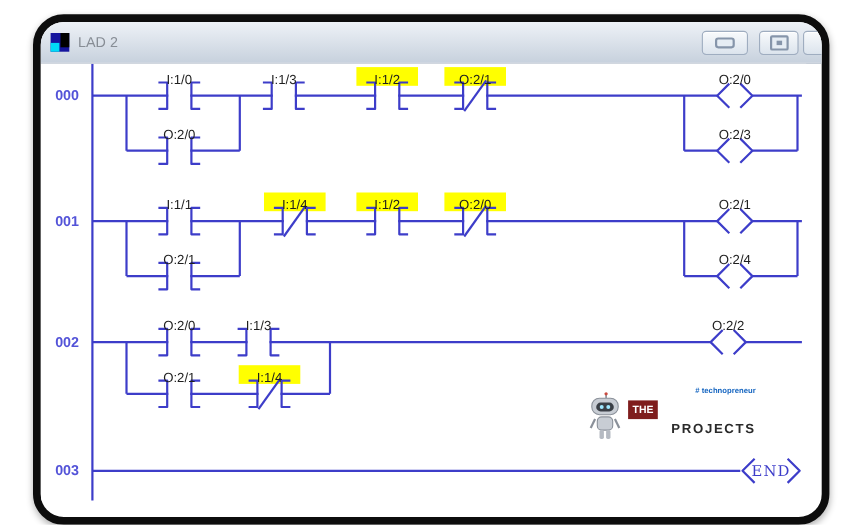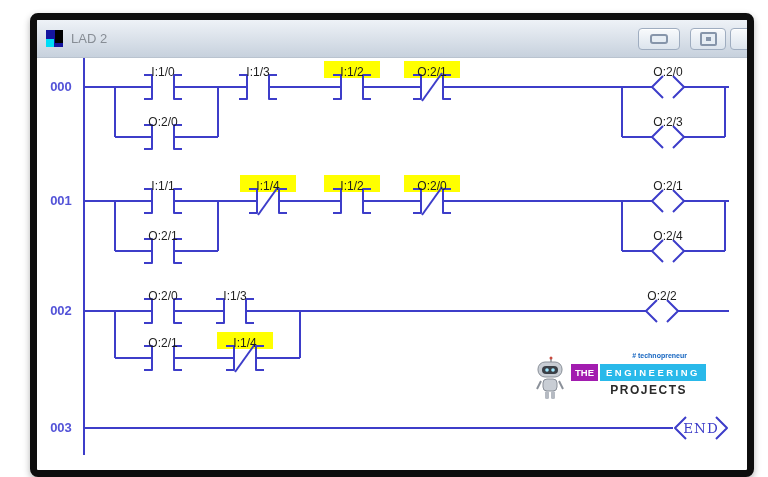--- a/index.html
+++ b/index.html
@@ -2,21 +2,21 @@
 <html><head>
 <meta charset="utf-8">
 <style>
   html,body{margin:0;padding:0;}
   body{
     width:768px;height:477px;background:#ffffff;position:relative;overflow:hidden;
     font-family:"Liberation Sans", sans-serif;
   }
   .app-frame{
     position:absolute;left:30px;top:13px;width:710px;height:450px;
-    border:7px solid #0d0d0d;border-radius:8px;overflow:hidden;background:#ffffff;
+    border:7px solid #0d0d0d;border-radius:28px;overflow:hidden;background:#ffffff;
     box-shadow:0 3px 7px rgba(0,0,0,0.30);
   }
   
   .titlebar{
     position:relative;height:38px;overflow:hidden;
     background:linear-gradient(#eef2f7,#c7d1dd);
     border-bottom:1px solid #b9c3cf;
     display:flex;align-items:center;padding-left:9px;box-sizing:border-box;
   }
   .lad-icon{position:relative;width:17px;height:17px;background:#15159e;flex:0 0 auto;}
@@ -42,21 +42,21 @@
   .wire{stroke:#3d3dc9;stroke-width:2;fill:none;stroke-linejoin:round;stroke-linecap:butt;}
   .gap{fill:#ffffff;stroke:none;}
   .hl{fill:#ffff00;stroke:none;}
   .lbl{font:12px "Liberation Sans",sans-serif;fill:#1e1e1e;text-anchor:middle;}
   .rnum{font:bold 13px "Liberation Sans",sans-serif;fill:#5353d8;text-anchor:middle;}
   .endtxt{font:13.5px "DejaVu Serif",serif;fill:#3d3dc9;text-anchor:middle;letter-spacing:1px;}
   
   .logo{position:absolute;left:496px;top:294px;width:160px;height:50px;}
   .logo .tagline{position:absolute;top:0;right:6px;font-size:7px;font-weight:bold;color:#1565c0;}
   .brand-row{position:absolute;left:38px;top:12px;display:flex;}
-  .brand-the{background:#a21caf;color:#fff;font-size:9.5px;font-weight:bold;padding:3px 4px;}
+  .brand-the{background:#7f1d1d;color:#fff;font-size:9.5px;font-weight:bold;padding:3px 4px;}
   .brand-eng{background:#29b9ea;color:#fff;font-size:9.5px;font-weight:bold;letter-spacing:2.5px;padding:3px 6px;margin-left:2px;}
   .brand-projects{position:absolute;right:6px;top:31px;font-size:12px;font-weight:bold;letter-spacing:1.5px;color:#2a2a2a;}
   .robot{position:absolute;left:0;top:4px;}
 </style>
 </head>
 <body>
 
 <div class="app-frame">
 
   <div class="titlebar">
@@ -247,18 +247,17 @@
         <circle cx="20" cy="14" r="1.8" fill="#9fe8ff"></circle>
         <rect x="10" y="23" width="14" height="12" rx="4" fill="#c8cdd4" stroke="#8a9099"></rect>
         <line x1="8" y1="25" x2="4" y2="33" stroke="#8a9099" stroke-width="2"></line>
         <line x1="26" y1="25" x2="30" y2="33" stroke="#8a9099" stroke-width="2"></line>
         <rect x="12" y="35" width="4" height="8" rx="1.5" fill="#b5bac2"></rect>
         <rect x="18" y="35" width="4" height="8" rx="1.5" fill="#b5bac2"></rect>
       </svg>
       <span class="tagline"># technopreneur</span>
       <span class="brand-row">
         <span class="brand-the">THE</span>
-        <span class="brand-eng">ENGINEERING</span>
       </span>
       <span class="brand-projects">PROJECTS</span>
     </div>
   </div>
 </div>
 
 </body></html>

